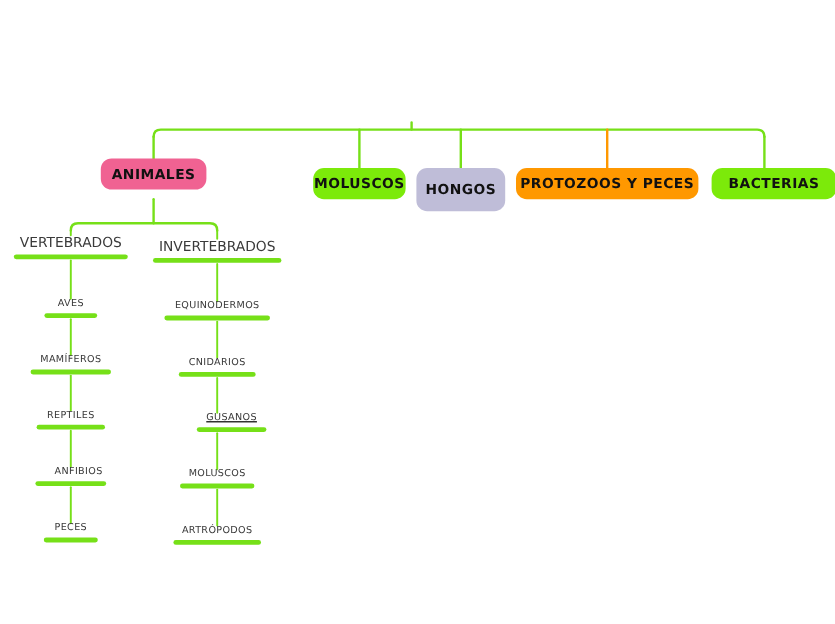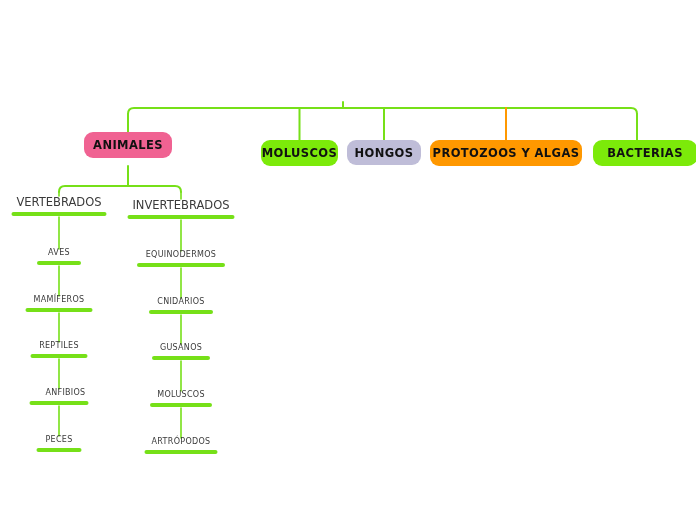--- a/index.html
+++ b/index.html
@@ -105,25 +105,25 @@
     </svg>
 
 
   <div id="nodes-layer">
       <div class="node node-l2" style="left: 84px; top: 132px; width: 88px; height: 26px; background: rgb(240, 98, 146);">
         <span>ANIMALES</span>
       </div>
       <div class="node node-l2" style="left: 261px; top: 140px; width: 77px; height: 26px; background: rgb(124, 234, 10);">
         <span>MOLUSCOS</span>
       </div>
-      <div class="node node-l2" style="left: 347px; top: 140px; width: 74px; height: 25px; background: rgb(191, 189, 216);">
+      <div class="node node-l2" style="left: 347px; top: 140px; width: 74px; height: 36px; background: rgb(191, 189, 216);">
         <span>HONGOS</span>
       </div>
       <div class="node node-l2" style="left: 430px; top: 140px; width: 152px; height: 26px; background: rgb(255, 152, 0);">
-        <span>PROTOZOOS Y ALGAS</span>
+        <span>PROTOZOOS Y PECES</span>
       </div>
       <div class="node node-l2" style="left: 593px; top: 140px; width: 104px; height: 26px; background: rgb(124, 234, 10);">
         <span>BACTERIAS</span>
       </div>
       <div class="ul-node ul-big" style="left: 59px; top: 196px;">
         <div class="ul-label">VERTEBRADOS</div>
         <div class="ul-bar" style="width: 95px; background: rgb(118, 224, 24);"></div>
       </div>
       <div class="ul-node ul-small" style="left: 59px; top: 249px;">
         <div class="ul-label">AVES</div>
@@ -150,21 +150,21 @@
         <div class="ul-bar" style="width: 107px; background: rgb(118, 224, 24);"></div>
       </div>
       <div class="ul-node ul-small" style="left: 181px; top: 251px;">
         <div class="ul-label">EQUINODERMOS</div>
         <div class="ul-bar" style="width: 88px; background: rgb(118, 224, 24);"></div>
       </div>
       <div class="ul-node ul-small" style="left: 181px; top: 298px;">
         <div class="ul-label">CNIDARIOS</div>
         <div class="ul-bar" style="width: 64px; background: rgb(118, 224, 24);"></div>
       </div>
-      <div class="ul-node ul-small" style="left: 181px; top: 344px;">
+      <div class="ul-node ul-small" style="left: 193px; top: 344px; text-decoration: underline;">
         <div class="ul-label">GUSANOS</div>
         <div class="ul-bar" style="width: 58px; background: rgb(118, 224, 24);"></div>
       </div>
       <div class="ul-node ul-small" style="left: 181px; top: 391px;">
         <div class="ul-label">MOLUSCOS</div>
         <div class="ul-bar" style="width: 62px; background: rgb(118, 224, 24);"></div>
       </div>
       <div class="ul-node ul-small" style="left: 181px; top: 438px;">
         <div class="ul-label">ARTRÓPODOS</div>
         <div class="ul-bar" style="width: 73px; background: rgb(118, 224, 24);"></div>

